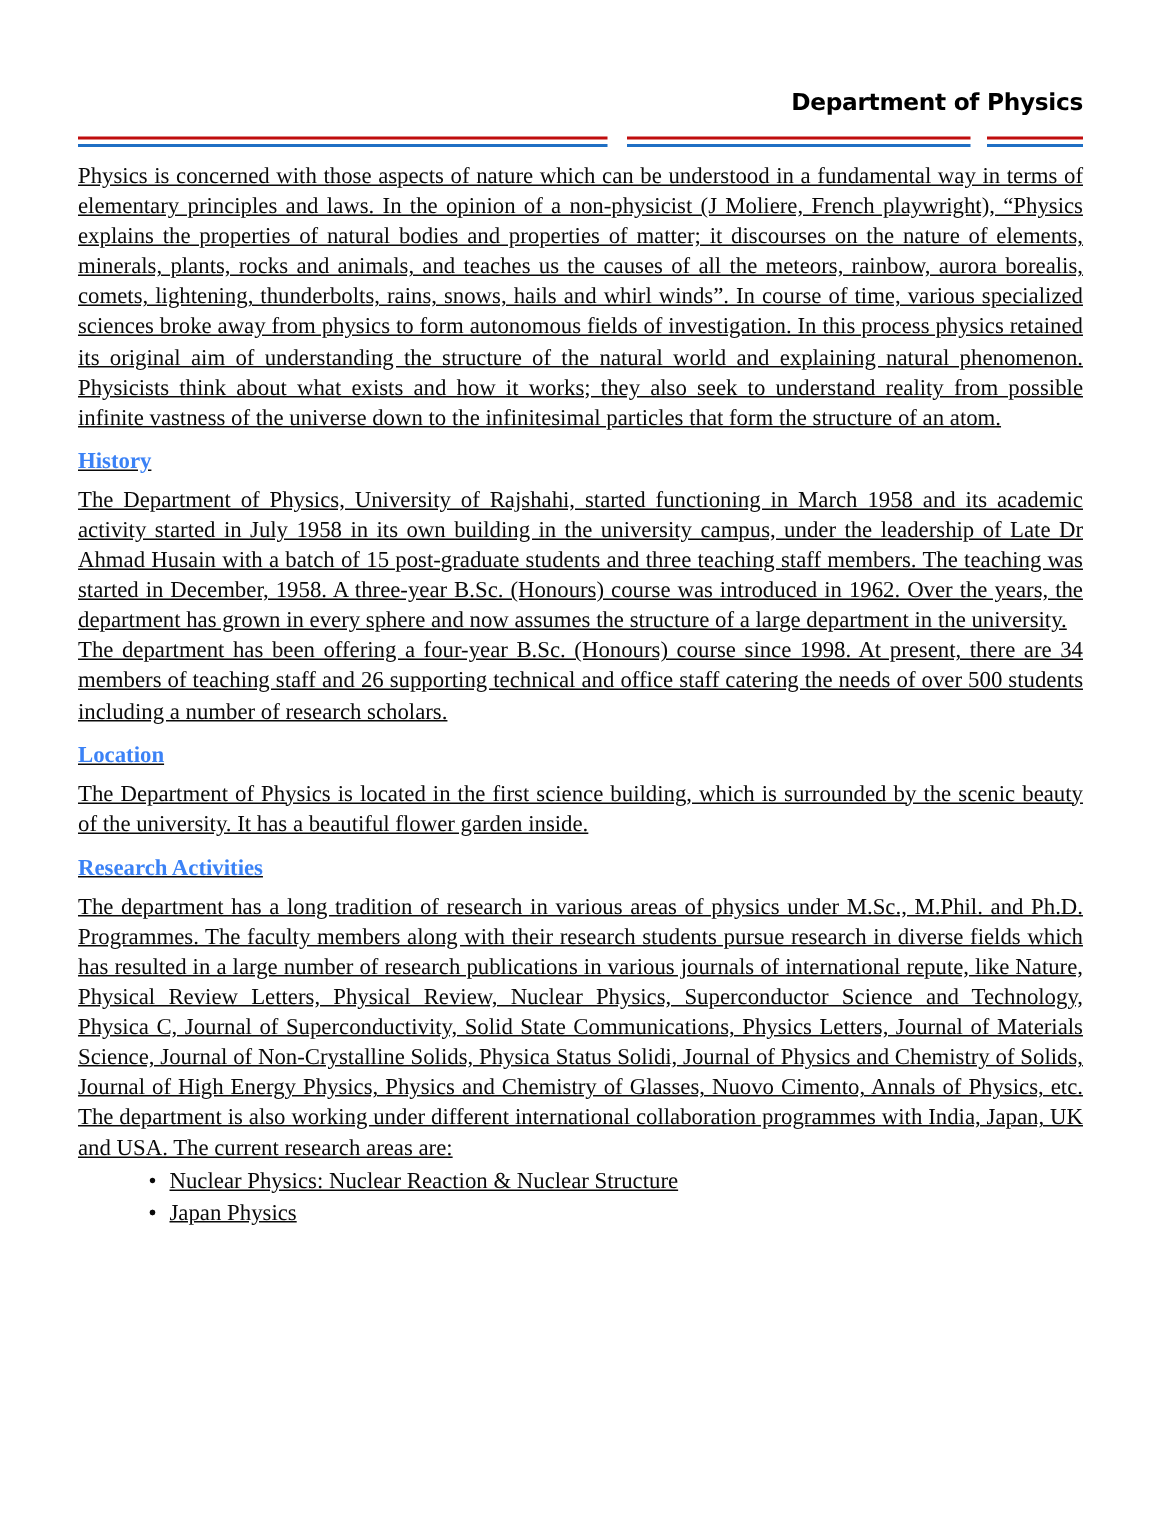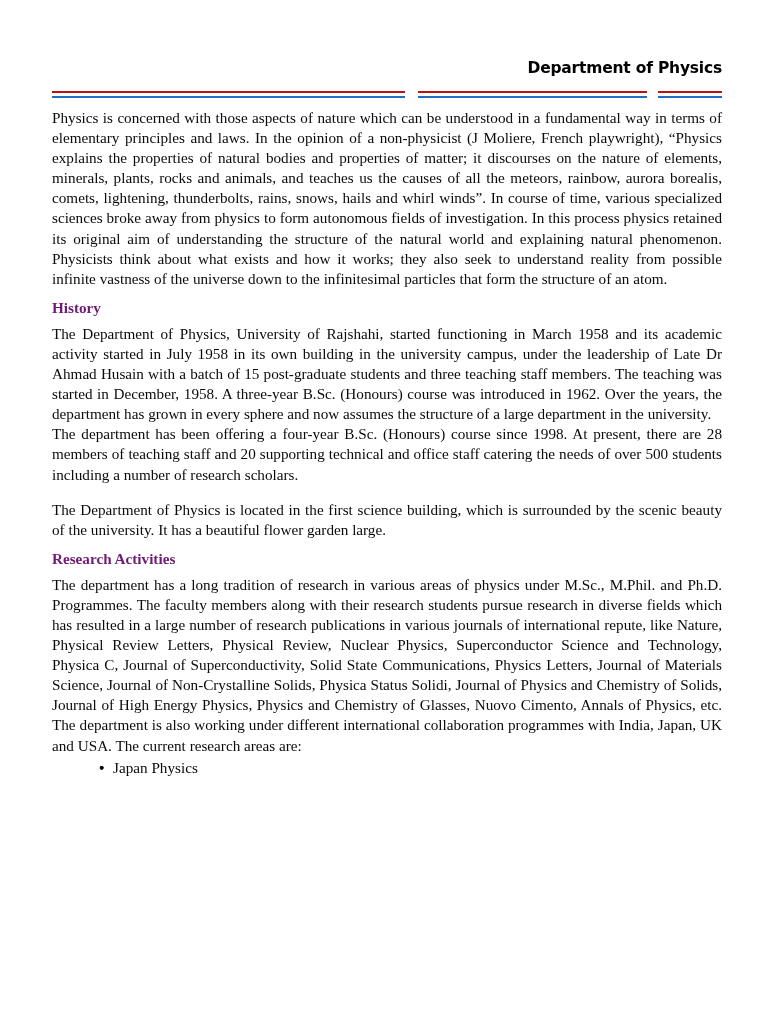--- a/index.html
+++ b/index.html
@@ -67,20 +67,21 @@
   .seg-a { left: 0px;   width: 353px; }
   .seg-b { left: 366px; width: 229px; }
   .seg-c { left: 606px; width: 64px;  }
 
   
   .content {
     position: absolute;
     left: 52px;
     top: 108px;
     width: 670px;
+    text-decoration: underline;
   }
 
   p.body {
     margin: 0;
     font-size: 15.2px;
     line-height: 20.1px;
     text-align: justify;
     text-justify: inter-word;
     hyphens: none;
   }
@@ -88,21 +89,21 @@
 
   .gap-sm { height: 6px; }
   .gap-md { height: 9px; }
 
   h2.section {
     margin: 0;
     font-family: "Liberation Serif", "DejaVu Serif", serif;
     font-weight: bold;
     font-size: 15.2px;
     line-height: 20px;
-    color: #701a75;
+    color: #3b82f6;
   }
 
   ul.research-list {
     margin: 1px 0 0 0;
     padding: 0;
     list-style: none;
   }
   ul.research-list li {
     position: relative;
     padding-left: 61px;
@@ -144,36 +145,38 @@
 
   <div class="content">
 
     <p class="body">Physics is concerned with those aspects of nature which can be understood in a fundamental way in terms of elementary principles and laws. In the opinion of a non-physicist (J Moliere, French playwright), “Physics explains the properties of natural bodies and properties of matter; it discourses on the nature of elements, minerals, plants, rocks and animals, and teaches us the causes of all the meteors, rainbow, aurora borealis, comets, lightening, thunderbolts, rains, snows, hails and whirl winds”. In course of time, various specialized sciences broke away from physics to form autonomous fields of investigation. In this process physics retained its original aim of understanding the structure of the natural world and explaining natural phenomenon. Physicists think about what exists and how it works; they also seek to understand reality from possible infinite vastness of the universe down to the infinitesimal particles that form the structure of an atom.</p>
 
     <div class="gap-md"></div>
 
     <h2 class="section">History</h2>
     <div class="gap-sm"></div>
     <p class="body">The Department of Physics, University of Rajshahi, started functioning in March 1958 and its academic activity started in July 1958 in its own building in the university campus, under the leadership of Late Dr Ahmad Husain with a batch of 15 post-graduate students and three teaching staff members. The teaching was started in December, 1958. A three-year B.Sc. (Honours) course was introduced in 1962. Over the years, the department has grown in every sphere and now assumes the structure of a large department in the university.</p>
-    <p class="body">The department has been offering a four-year B.Sc. (Honours) course since 1998. At present, there are 28 members of teaching staff and 20 supporting technical and office staff catering the needs of over 500 students including a number of research scholars.</p>
+    <p class="body">The department has been offering a four-year B.Sc. (Honours) course since 1998. At present, there are 34 members of teaching staff and 26 supporting technical and office staff catering the needs of over 500 students including a number of research scholars.</p>
 
     <div class="gap-md"></div>
 
+    <h2 class="section">Location</h2>
     <div class="gap-sm"></div>
-    <p class="body">The Department of Physics is located in the first science building, which is surrounded by the scenic beauty of the university. It has a beautiful flower garden large.</p>
+    <p class="body">The Department of Physics is located in the first science building, which is surrounded by the scenic beauty of the university. It has a beautiful flower garden inside.</p>
 
     <div class="gap-md"></div>
 
     <h2 class="section">Research Activities</h2>
     <div class="gap-sm"></div>
     <p class="body">The department has a long tradition of research in various areas of physics under M.Sc., M.Phil. and Ph.D. Programmes. The faculty members along with their research students pursue research in diverse fields which has resulted in a large number of research publications in various journals of international repute, like Nature, Physical Review Letters, Physical Review, Nuclear Physics, Superconductor Science and Technology, Physica C, Journal of Superconductivity, Solid State Communications, Physics Letters, Journal of Materials Science, Journal of Non-Crystalline Solids, Physica Status Solidi, Journal of Physics and Chemistry of Solids, Journal of High Energy Physics, Physics and Chemistry of Glasses, Nuovo Cimento, Annals of Physics, etc. The department is also working under different international collaboration programmes with India, Japan, UK and USA. The current research areas are:</p>
 
     <ul class="research-list">
       <li>
         <span class="bullet">•</span>
+        <span>Nuclear Physics: Nuclear Reaction &amp; Nuclear Structure</span>
       </li>
       <li>
         <span class="bullet">•</span>
       </li>
       <li>
         <span class="bullet">•</span>
         <span>Japan Physics</span>
       </li>
     </ul>
 

